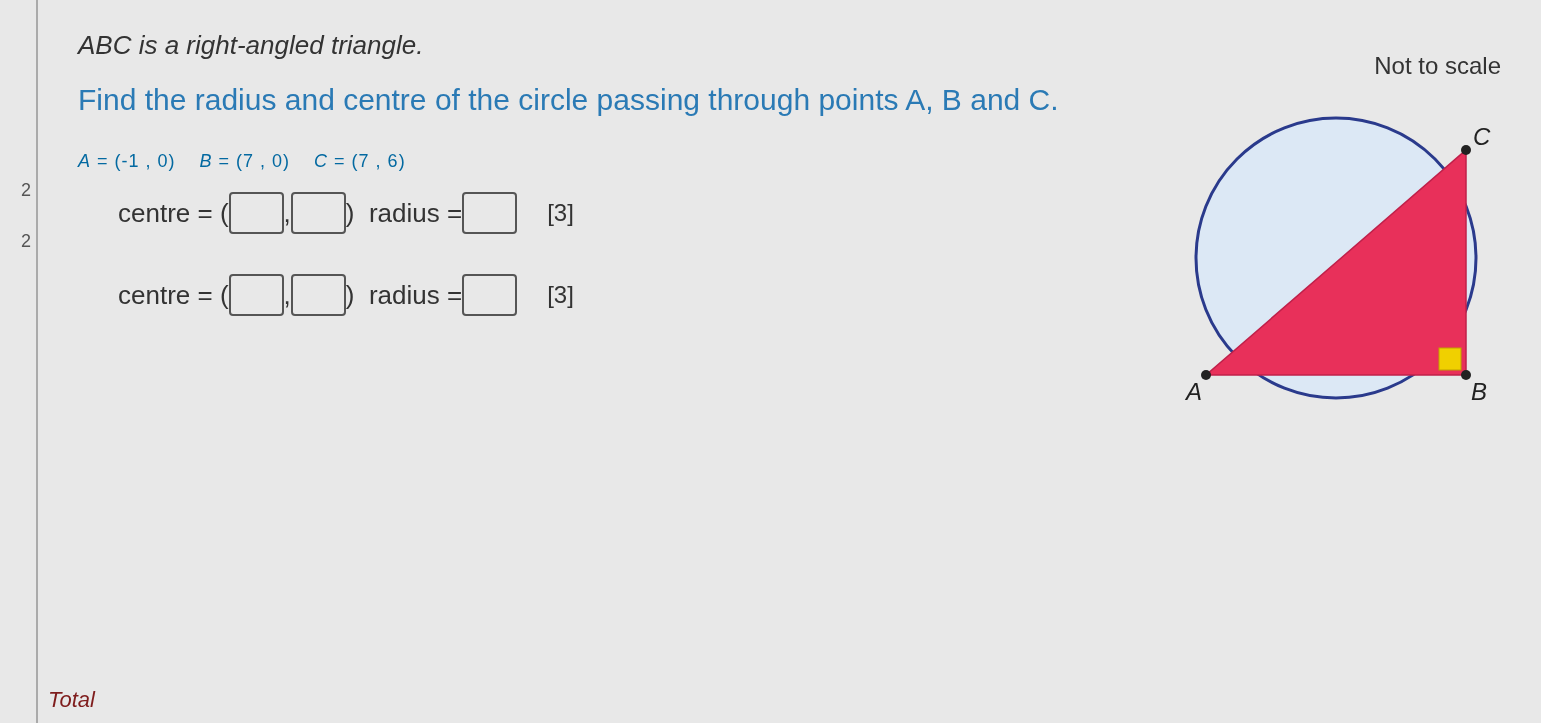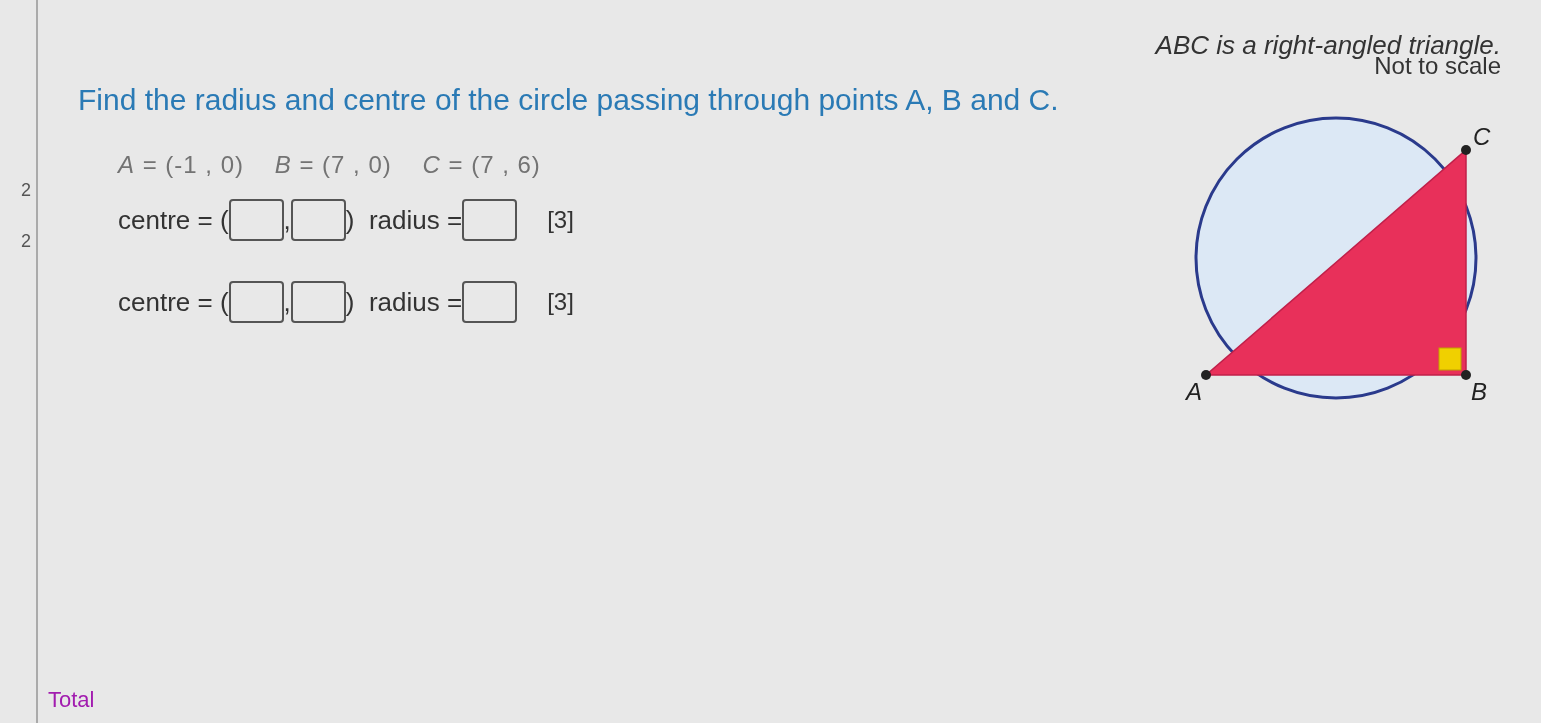--- a/index.html
+++ b/index.html
@@ -35,21 +35,20 @@
       flex: 1;
       padding: 30px 40px;
       position: relative;
     }
 
     .question-title {
       font-size: 26px;
       color: #333;
       margin-bottom: 18px;
       font-style: italic;
-      text-align: right;
     }
 
     .question-prompt {
       font-size: 30px;
       color: #2a7ab5;
       line-height: 1.4;
       margin-bottom: 30px;
     }
 
     .diagram-area {
@@ -72,25 +71,24 @@
       width: 320px;
       height: 320px;
       margin-left: auto;
     }
 
     .problem-section {
       margin-bottom: 40px;
     }
 
     .coordinates-line {
-      font-size: 24px;
-      color: #737373;
+      font-size: 18px;
+      color: #0369a1;
       margin-bottom: 20px;
       letter-spacing: 1px;
-      margin-left: 40px;
     }
 
     .coordinates-line em {
       font-style: italic;
     }
 
     .answer-line {
       font-size: 26px;
       color: #333;
       display: flex;
@@ -113,21 +111,22 @@
       font-size: 24px;
       color: #333;
       margin-left: 30px;
     }
 
     .total-label {
       position: absolute;
       bottom: 10px;
       left: 10px;
       font-size: 22px;
-      color: #a21caf;
+      color: #7f1d1d;
+      font-style: italic;
     }
   </style>
 </head>
 <body>
 
 <div class="left-margin">
   <div class="margin-numbers">
     <span>2</span>
     <span>2</span>
   </div>

